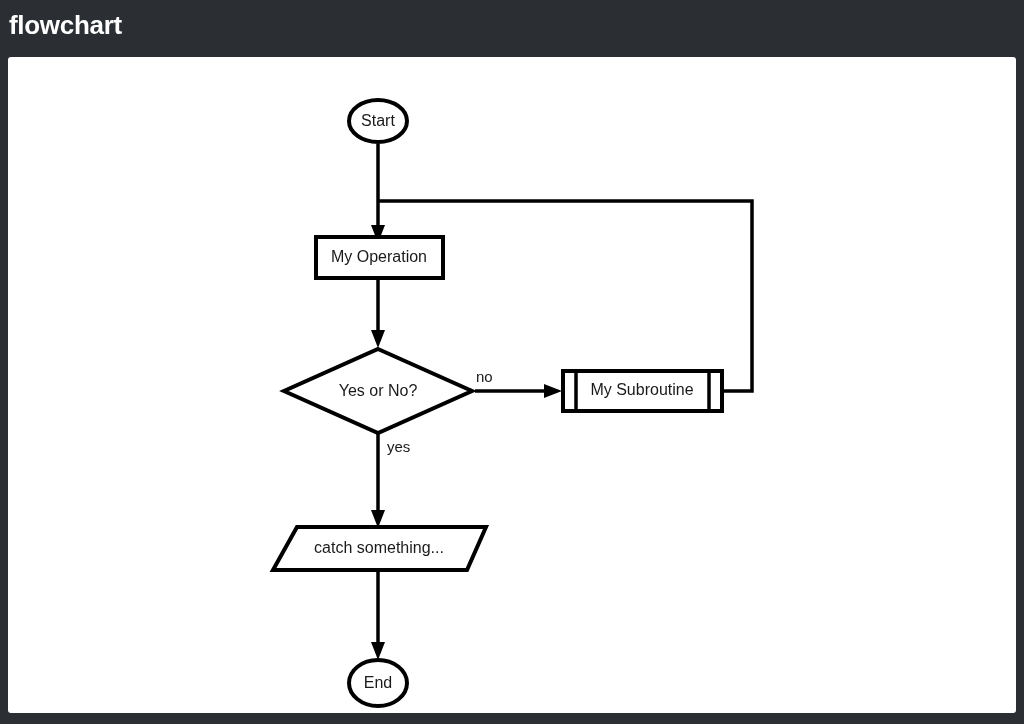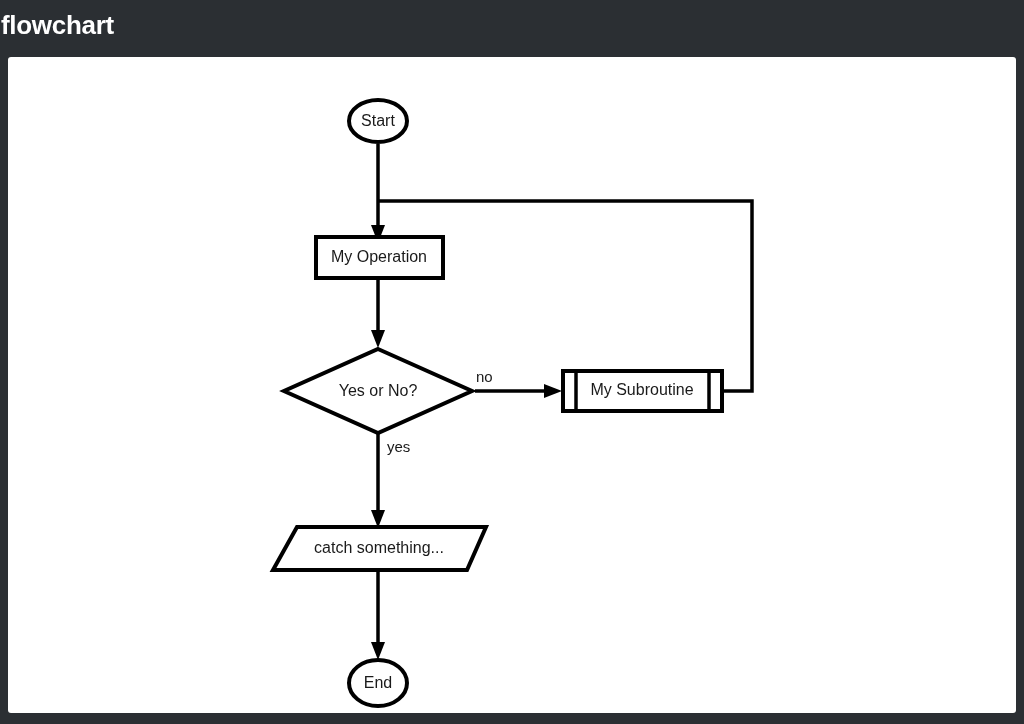--- a/index.html
+++ b/index.html
@@ -32,21 +32,21 @@
     background: #2b2f33;
     display: flex;
     align-items: center;
   }
   #header-title {
     color: #ffffff;
     font-family: "Liberation Sans", sans-serif;
     font-size: 26px;
     font-weight: bold;
     letter-spacing: -0.3px;
-    padding-left: 1px;
+    padding-left: 9px;
     line-height: 1;
     margin-top: -2px;
   }
 
   
   #diagram-card {
     position: absolute;
     left: 8px;
     top: 57px;
     width: 1008px;

